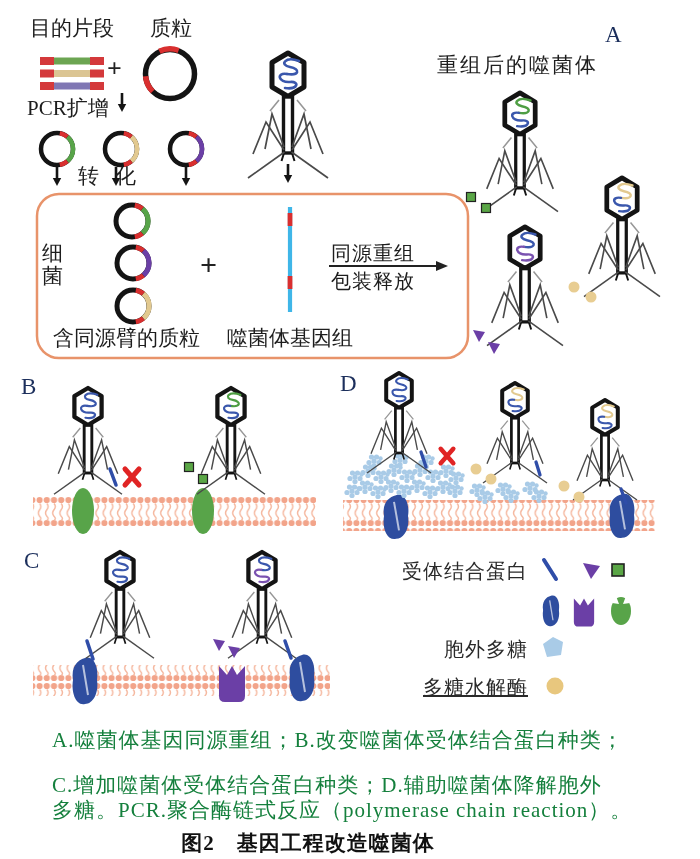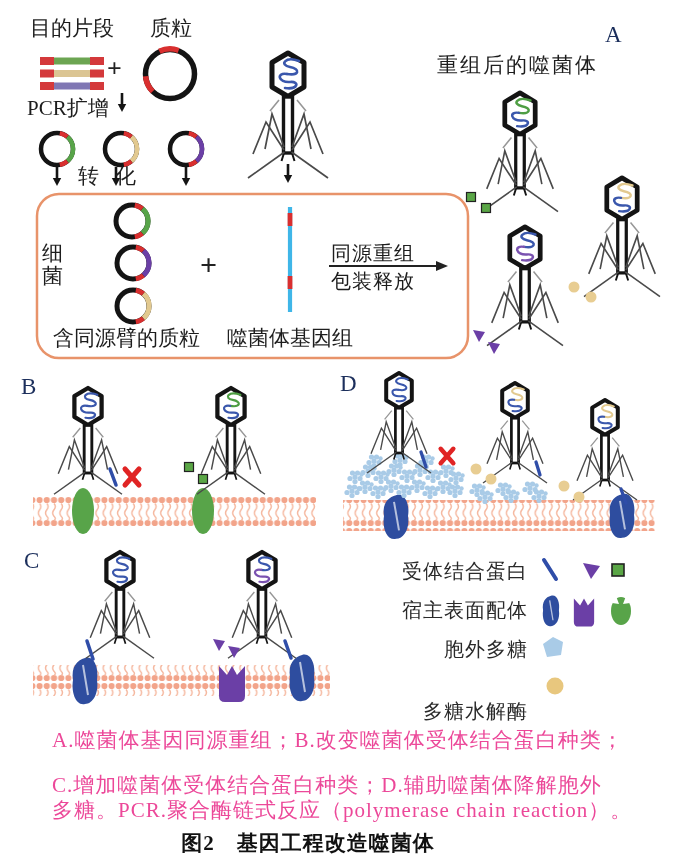--- a/index.html
+++ b/index.html
@@ -7,21 +7,21 @@
        font-family:"Liberation Serif","DejaVu Serif",serif;}
   #art{position:absolute;left:0;top:0;}
   .t{position:absolute;color:#1d1d1d;white-space:nowrap;line-height:1.15;}
   .navy{color:#1c2f5c;}
   .f21{font-size:21px;}
   .f20{font-size:20px;}
   .f23{font-size:23px;}
   .plus{font-size:26px;font-weight:bold;color:#222;}
   .vert{width:24px;white-space:normal;word-break:break-all;line-height:23px;}
   .legend-label{position:absolute;right:172px;text-align:right;font-size:20px;color:#2a2a2a;letter-spacing:1px;}
-  .cap{position:absolute;left:52px;font-size:21px;letter-spacing:1px;color:#ec4899;}
+  .cap{position:absolute;left:52px;font-size:21px;letter-spacing:1px;color:#15803d;}
   .title{position:absolute;left:0;top:829px;width:616px;text-align:center;
          font-size:21px;font-weight:bold;color:#111;letter-spacing:1px;}
 </style>
 </head>
 <body>
 
 <div id="fig">
 
 <svg id="art" width="700" height="859" viewBox="0 0 700 859">
   <defs>
@@ -305,22 +305,21 @@
 <div class="t f20" style="left:331px;top:242px;letter-spacing:1px;">同源重组</div>
 <div class="t f20" style="left:331px;top:270px;letter-spacing:1px;">包装释放</div>
 <div class="t f21" style="left:227px;top:326px;">噬菌体基因组</div>
 <div class="t f21" style="left:53px;top:326px;">含同源臂的质粒</div>
 
 <div class="t f23 navy" style="left:21px;top:374px;">B</div>
 <div class="t f23 navy" style="left:340px;top:371px;">D</div>
 <div class="t f23 navy" style="left:24px;top:548px;">C</div>
 
 <div class="legend-label" style="top:558px;">受体结合蛋白</div>
-<div class="legend-label" style="top:597px;">宿主表面配体</div>
 <div class="legend-label" style="top:636px;">胞外多糖</div>
-<div class="legend-label" style="top:698px;">多糖水解酶</div>
+<div class="legend-label" style="top:674px;text-decoration:underline;">多糖水解酶</div>
 
 <div class="cap" style="top:726px;">A.噬菌体基因同源重组；B.改变噬菌体受体结合蛋白种类；</div>
 <div class="cap" style="top:771px;">C.增加噬菌体受体结合蛋白种类；D.辅助噬菌体降解胞外</div>
 <div class="cap" style="top:796px;">多糖。PCR.聚合酶链式反应（polymerase chain reaction）。</div>
 <div class="title">图2　基因工程改造噬菌体</div>
 
 </div>
 
 </body></html>

